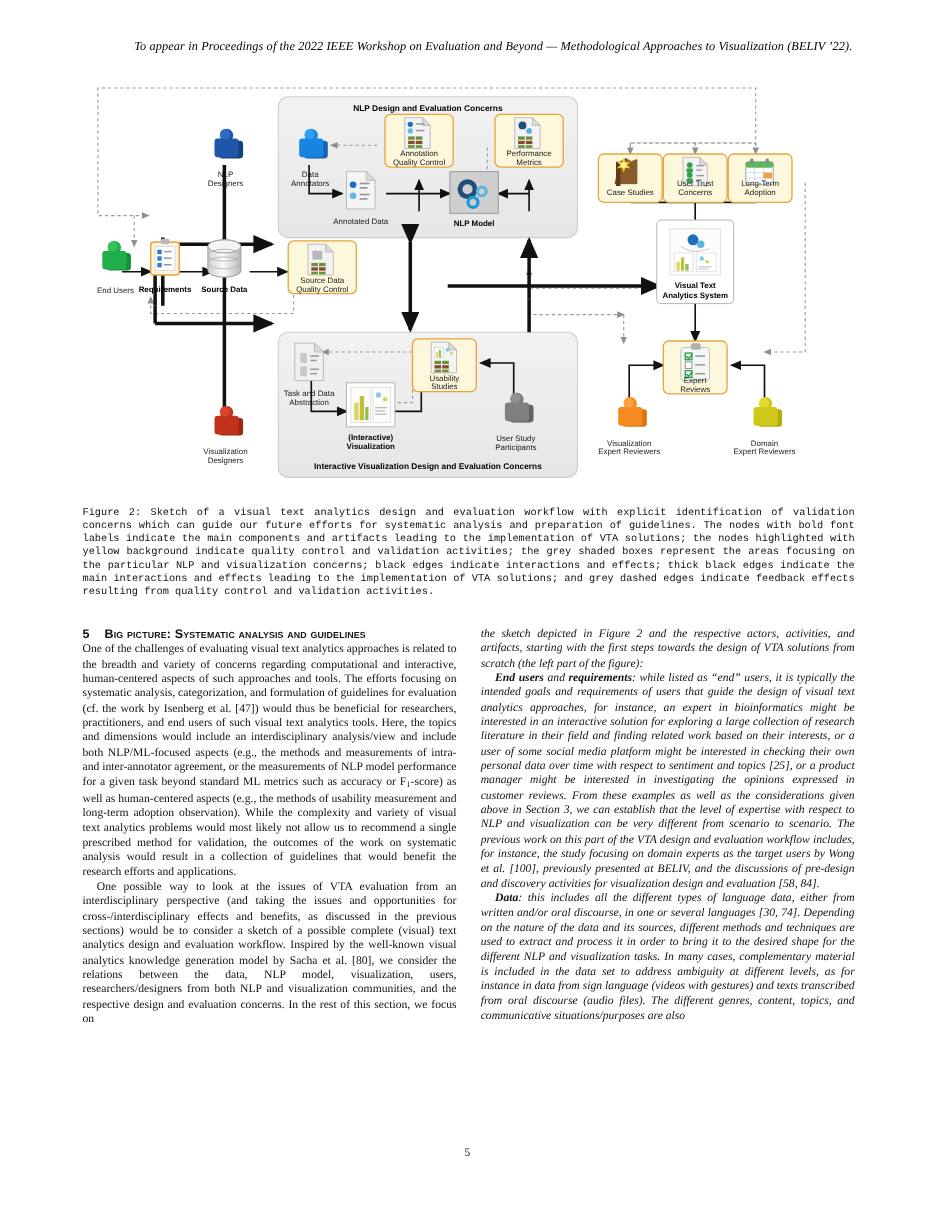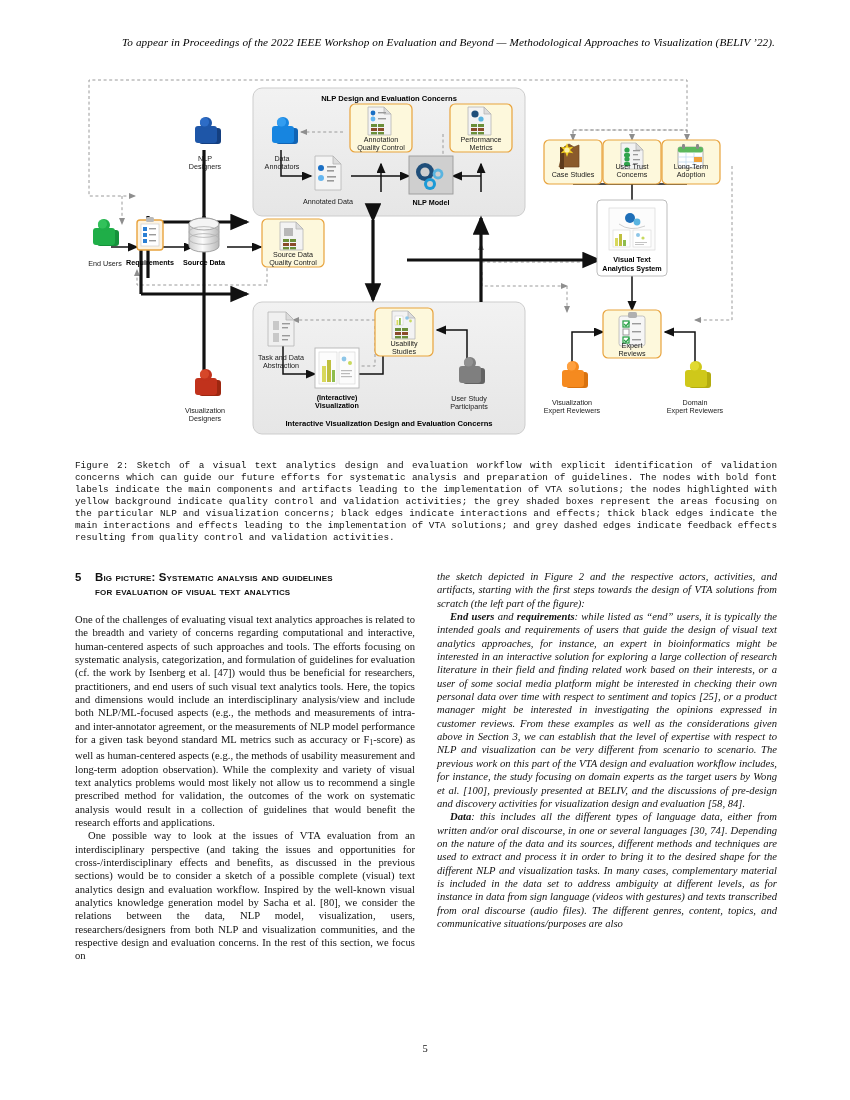--- a/index.html
+++ b/index.html
@@ -70,21 +70,21 @@
     top: 570px;
     font-size: 10.6px;
     line-height: 13.35px;
     text-align: justify;
     color: #111;
   }
   .col-left  { left: 75px; }
   .col-right { left: 437px; font-style: italic; }
 
   h2.section-head {
-    margin: 0 0 14px 0;
+    margin: 0 0 0 0;
     font-family: "Liberation Sans", sans-serif;
     font-weight: bold;
     font-size: 11.4px;
     line-height: 14.4px;
     letter-spacing: 0.15px;
     text-align: left;
     text-transform: none;
   }
   h2.section-head .num {
     display: inline-block;
@@ -612,21 +612,20 @@
 
       </svg>
     </div>
   </div>
 
   <div class="caption">Figure 2: Sketch of a visual text analytics design and evaluation workflow with explicit identification of validation concerns which can guide our future efforts for systematic analysis and preparation of guidelines. The nodes with bold font labels indicate the main components and artifacts leading to the implementation of VTA solutions; the nodes highlighted with yellow background indicate quality control and validation activities; the grey shaded boxes represent the areas focusing on the particular NLP and visualization concerns; black edges indicate interactions and effects; thick black edges indicate the main interactions and effects leading to the implementation of VTA solutions; and grey dashed edges indicate feedback effects resulting from quality control and validation activities.</div>
 
   <div class="col col-left">
     <h2 class="section-head">
       <span class="num">5</span><span class="headtext">Big picture: Systematic analysis and guidelines</span>
-      <span class="cont headtext">for evaluation of visual text analytics</span>
     </h2>
     <p class="body-p noindent"><span>One of the challenges of evaluating visual text analytics approaches is related to the breadth and variety of concerns regarding computational and interactive, human-centered aspects of such approaches and tools. The efforts focusing on systematic analysis, categorization, and formulation of guidelines for evaluation (cf. the work by Isenberg et al. [47]) would thus be beneficial for researchers, practitioners, and end users of such visual text analytics tools. Here, the topics and dimensions would include an interdisciplinary analysis/view and include both NLP/ML-focused aspects (e.g., the methods and measurements of intra- and inter-annotator agreement, or the measurements of NLP model performance for a given task beyond standard ML metrics such as accuracy or F</span><sub>1</sub><span>-score) as well as human-centered aspects (e.g., the methods of usability measurement and long-term adoption observation). While the complexity and variety of visual text analytics problems would most likely not allow us to recommend a single prescribed method for validation, the outcomes of the work on systematic analysis would result in a collection of guidelines that would benefit the research efforts and applications.</span></p>
     <p class="body-p">One possible way to look at the issues of VTA evaluation from an interdisciplinary perspective (and taking the issues and opportunities for cross-/interdisciplinary effects and benefits, as discussed in the previous sections) would be to consider a sketch of a possible complete (visual) text analytics design and evaluation workflow. Inspired by the well-known visual analytics knowledge generation model by Sacha et al. [80], we consider the relations between the data, NLP model, visualization, users, researchers/designers from both NLP and visualization communities, and the respective design and evaluation concerns. In the rest of this section, we focus on</p>
   </div>
 
   <div class="col col-right">
     <p class="body-p noindent">the sketch depicted in Figure 2 and the respective actors, activities, and artifacts, starting with the first steps towards the design of VTA solutions from scratch (the left part of the figure):</p>
     <p class="body-p"><span class="lead">End users</span><span> and </span><span class="lead">requirements</span><span>: while listed as “end” users, it is typically the intended goals and requirements of users that guide the design of visual text analytics approaches, for instance, an expert in bioinformatics might be interested in an interactive solution for exploring a large collection of research literature in their field and finding related work based on their interests, or a user of some social media platform might be interested in checking their own personal data over time with respect to sentiment and topics [25], or a product manager might be interested in investigating the opinions expressed in customer reviews. From these examples as well as the considerations given above in Section 3, we can establish that the level of expertise with respect to NLP and visualization can be very different from scenario to scenario. The previous work on this part of the VTA design and evaluation workflow includes, for instance, the study focusing on domain experts as the target users by Wong et al. [100], previously presented at BELIV, and the discussions of pre-design and discovery activities for visualization design and evaluation [58, 84].</span></p>
     <p class="body-p"><span class="lead">Data</span><span>: this includes all the different types of language data, either from written and/or oral discourse, in one or several languages [30, 74]. Depending on the nature of the data and its sources, different methods and techniques are used to extract and process it in order to bring it to the desired shape for the different NLP and visualization tasks. In many cases, complementary material is included in the data set to address ambiguity at different levels, as for instance in data from sign language (videos with gestures) and texts transcribed from oral discourse (audio files). The different genres, content, topics, and communicative situations/purposes are also</span></p>
   </div>

